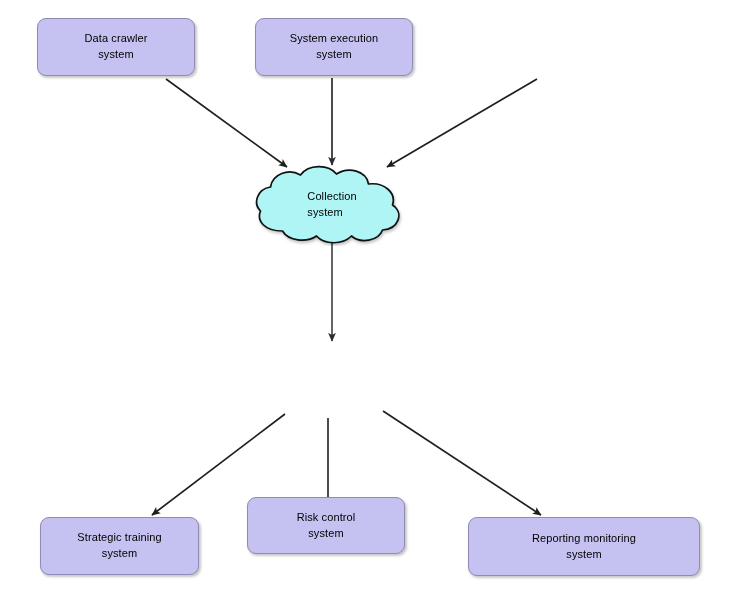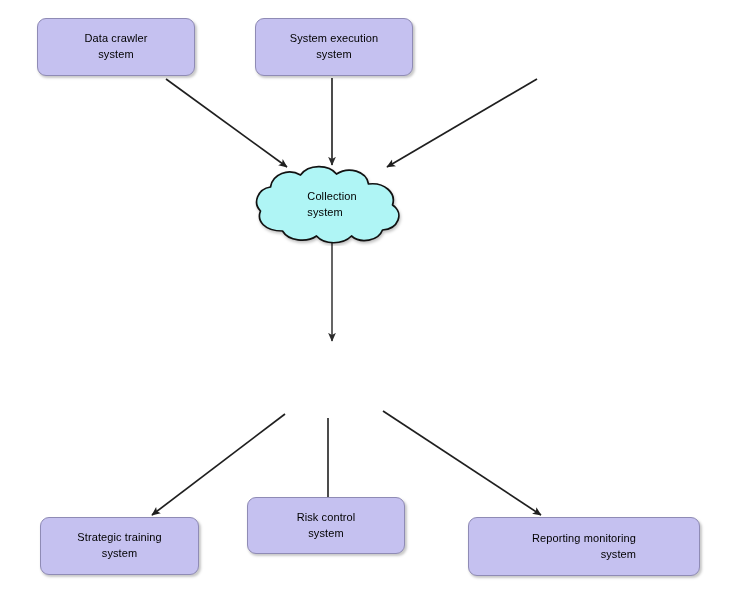--- a/index.html
+++ b/index.html
@@ -133,18 +133,18 @@
   <div class="node node-box" style="left:40px; top:517px; width:159px; height:58px;">
     <span class="node-label">Strategic training
 system</span>
   </div>
 
   <div class="node node-box" style="left:247px; top:497px; width:158px; height:57px;">
     <span class="node-label">Risk control
 system</span>
   </div>
 
-  <div class="node node-box" style="left:468px; top:517px; width:232px; height:59px;text-align:right;">
+  <div class="node node-box" style="left:468px; top:517px; width:232px; height:59px;">
     <span class="node-label">Reporting monitoring
 system</span>
   </div>
 
 </div>
 
 </body></html>

